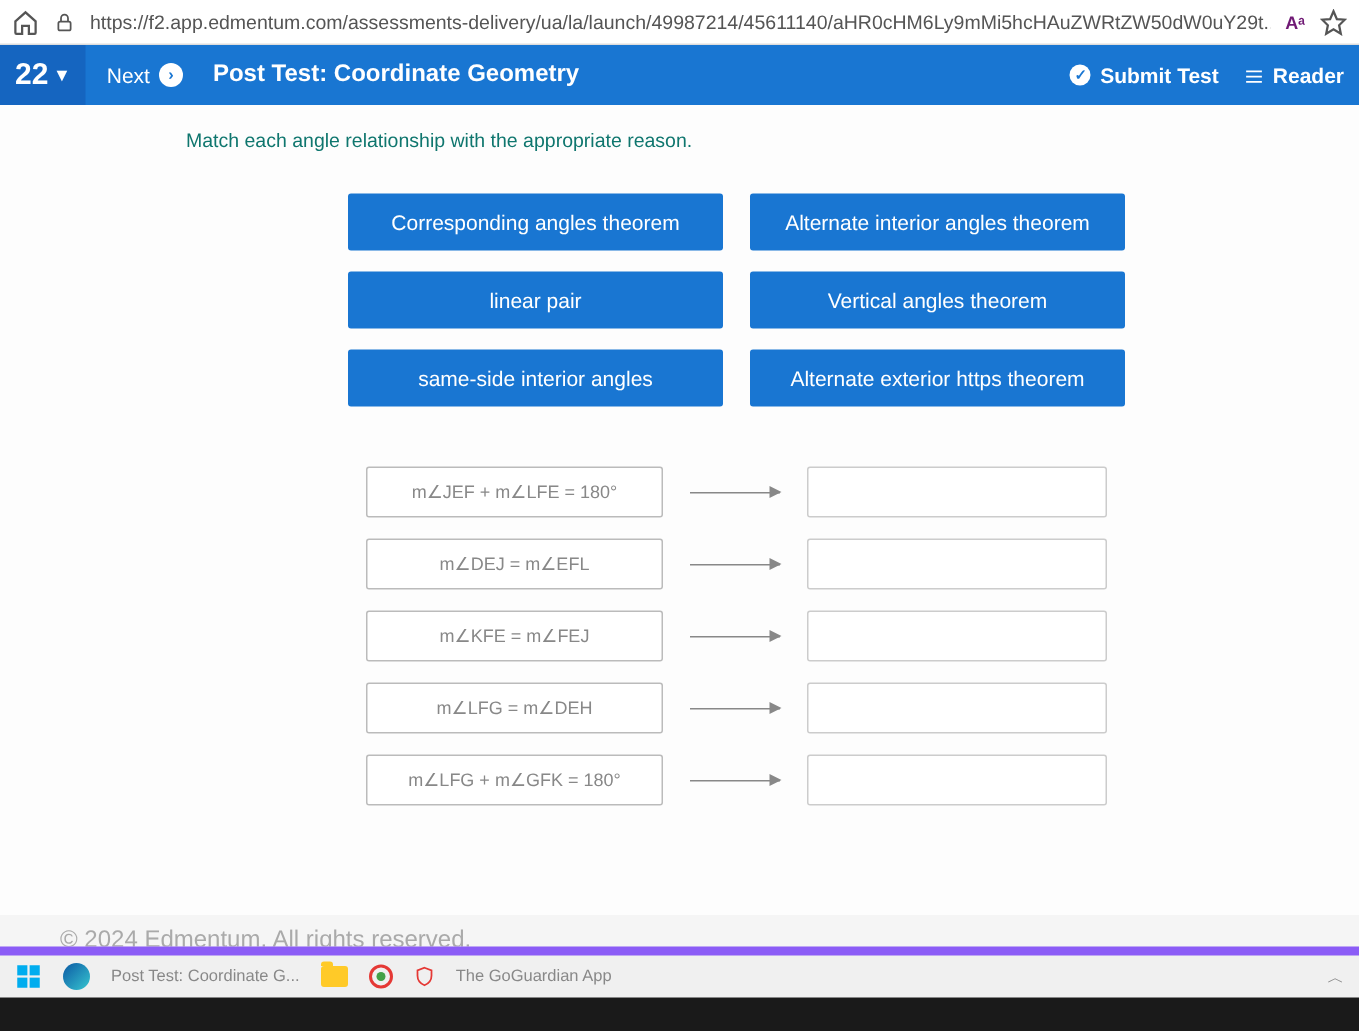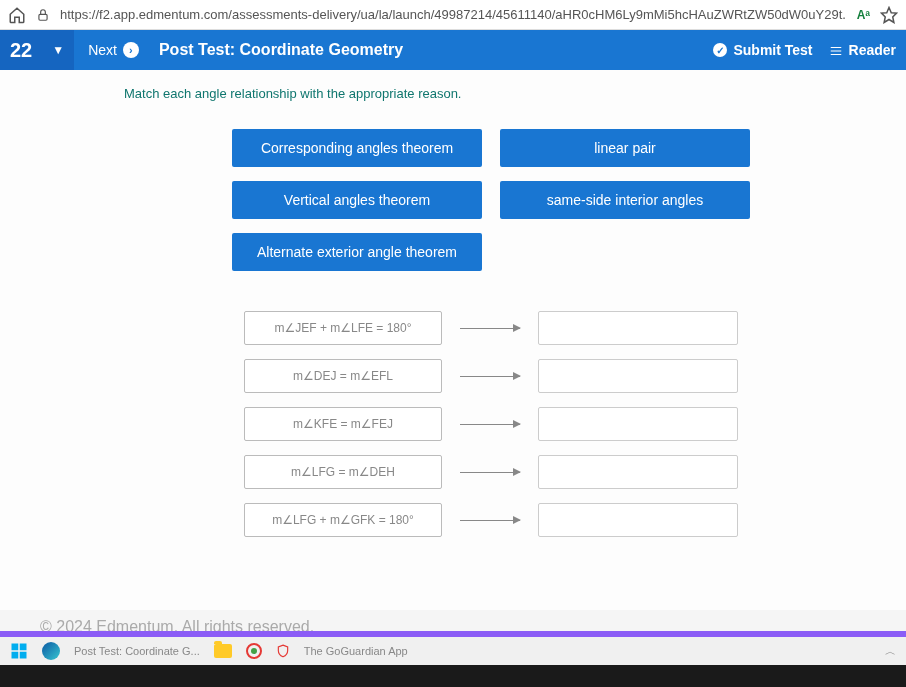--- a/index.html
+++ b/index.html
@@ -6,29 +6,29 @@
   body { width: 906px; height: 687px; background: #f5f5f5; overflow: hidden; position: relative; }
 
   
   .browser-bar {
     height: 30px; background: #fff; display: flex; align-items: center;
     padding: 0 8px; border-bottom: 1px solid #ddd; gap: 10px;
   }
   .home-icon { width: 18px; height: 18px; color: #555; }
   .lock-icon { width: 14px; height: 14px; color: #555; }
   .url { font-size: 13px; color: #555; flex: 1; white-space: nowrap; overflow: hidden; }
-  .text-size { font-size: 12px; color: #15803d; font-weight: bold; }
+  .text-size { font-size: 12px; color: #701a75; font-weight: bold; }
   .star-icon { width: 18px; height: 18px; color: #555; }
 
   
   .app-header {
     height: 40px; background: #1976d2; color: #fff; display: flex;
     align-items: center; padding: 0 0; font-size: 14px;
   }
-  .left-tab { background: #1565c0; height: 100%; display: flex; align-items: center; padding: 0 10px; font-size: 20px; font-weight: bold; gap:20px;}
+  .left-tab { background: #1565c0; height: 100%; display: flex; align-items: center; padding: 0 10px; font-size: 20px; font-weight: bold; gap:3px;}
   .chev { font-size: 12px; }
   .next-group { display:flex; align-items:center; gap:6px; padding: 0 14px; }
   .circle-btn { width:16px; height:16px; background:#fff; border-radius:50%; display:flex; align-items:center; justify-content:center; color:#1976d2; font-size:11px; font-weight:bold;}
   .title { font-weight: bold; font-size: 16px; padding-left: 6px; flex:1; }
   .right-actions { display:flex; align-items:center; gap:16px; padding-right:10px; }
   .submit { display:flex; align-items:center; gap:6px; font-weight:bold; }
   .check-circ { width:14px; height:14px; background:#fff; border-radius:50%; display:flex; align-items:center; justify-content:center; color:#1976d2; font-size:10px;}
   .reader { display:flex; align-items:flex-end; gap:6px; font-weight:bold;}
 
   
@@ -104,24 +104,25 @@
       <span>Reader</span>
     </div>
   </div>
 </div>
 
 <div class="content">
   <div class="prompt">Match each angle relationship with the appropriate reason.</div>
 
   <div class="tile-grid">
     <div class="tile">Corresponding angles theorem</div>
+    <div class="tile">Alternate interior angles theorem</div>
     <div class="tile">linear pair</div>
     <div class="tile">Vertical angles theorem</div>
     <div class="tile">same-side interior angles</div>
-    <div class="tile">Alternate exterior angle theorem</div>
+    <div class="tile">Alternate exterior https theorem</div>
   </div>
 
   <div class="match-rows">
     <div class="match-row">
       <div class="eq-box">m∠JEF + m∠LFE = 180°</div>
       <div class="arrow"></div>
       <div class="drop-box"></div>
     </div>
     <div class="match-row">
       <div class="eq-box">m∠DEJ = m∠EFL</div>

